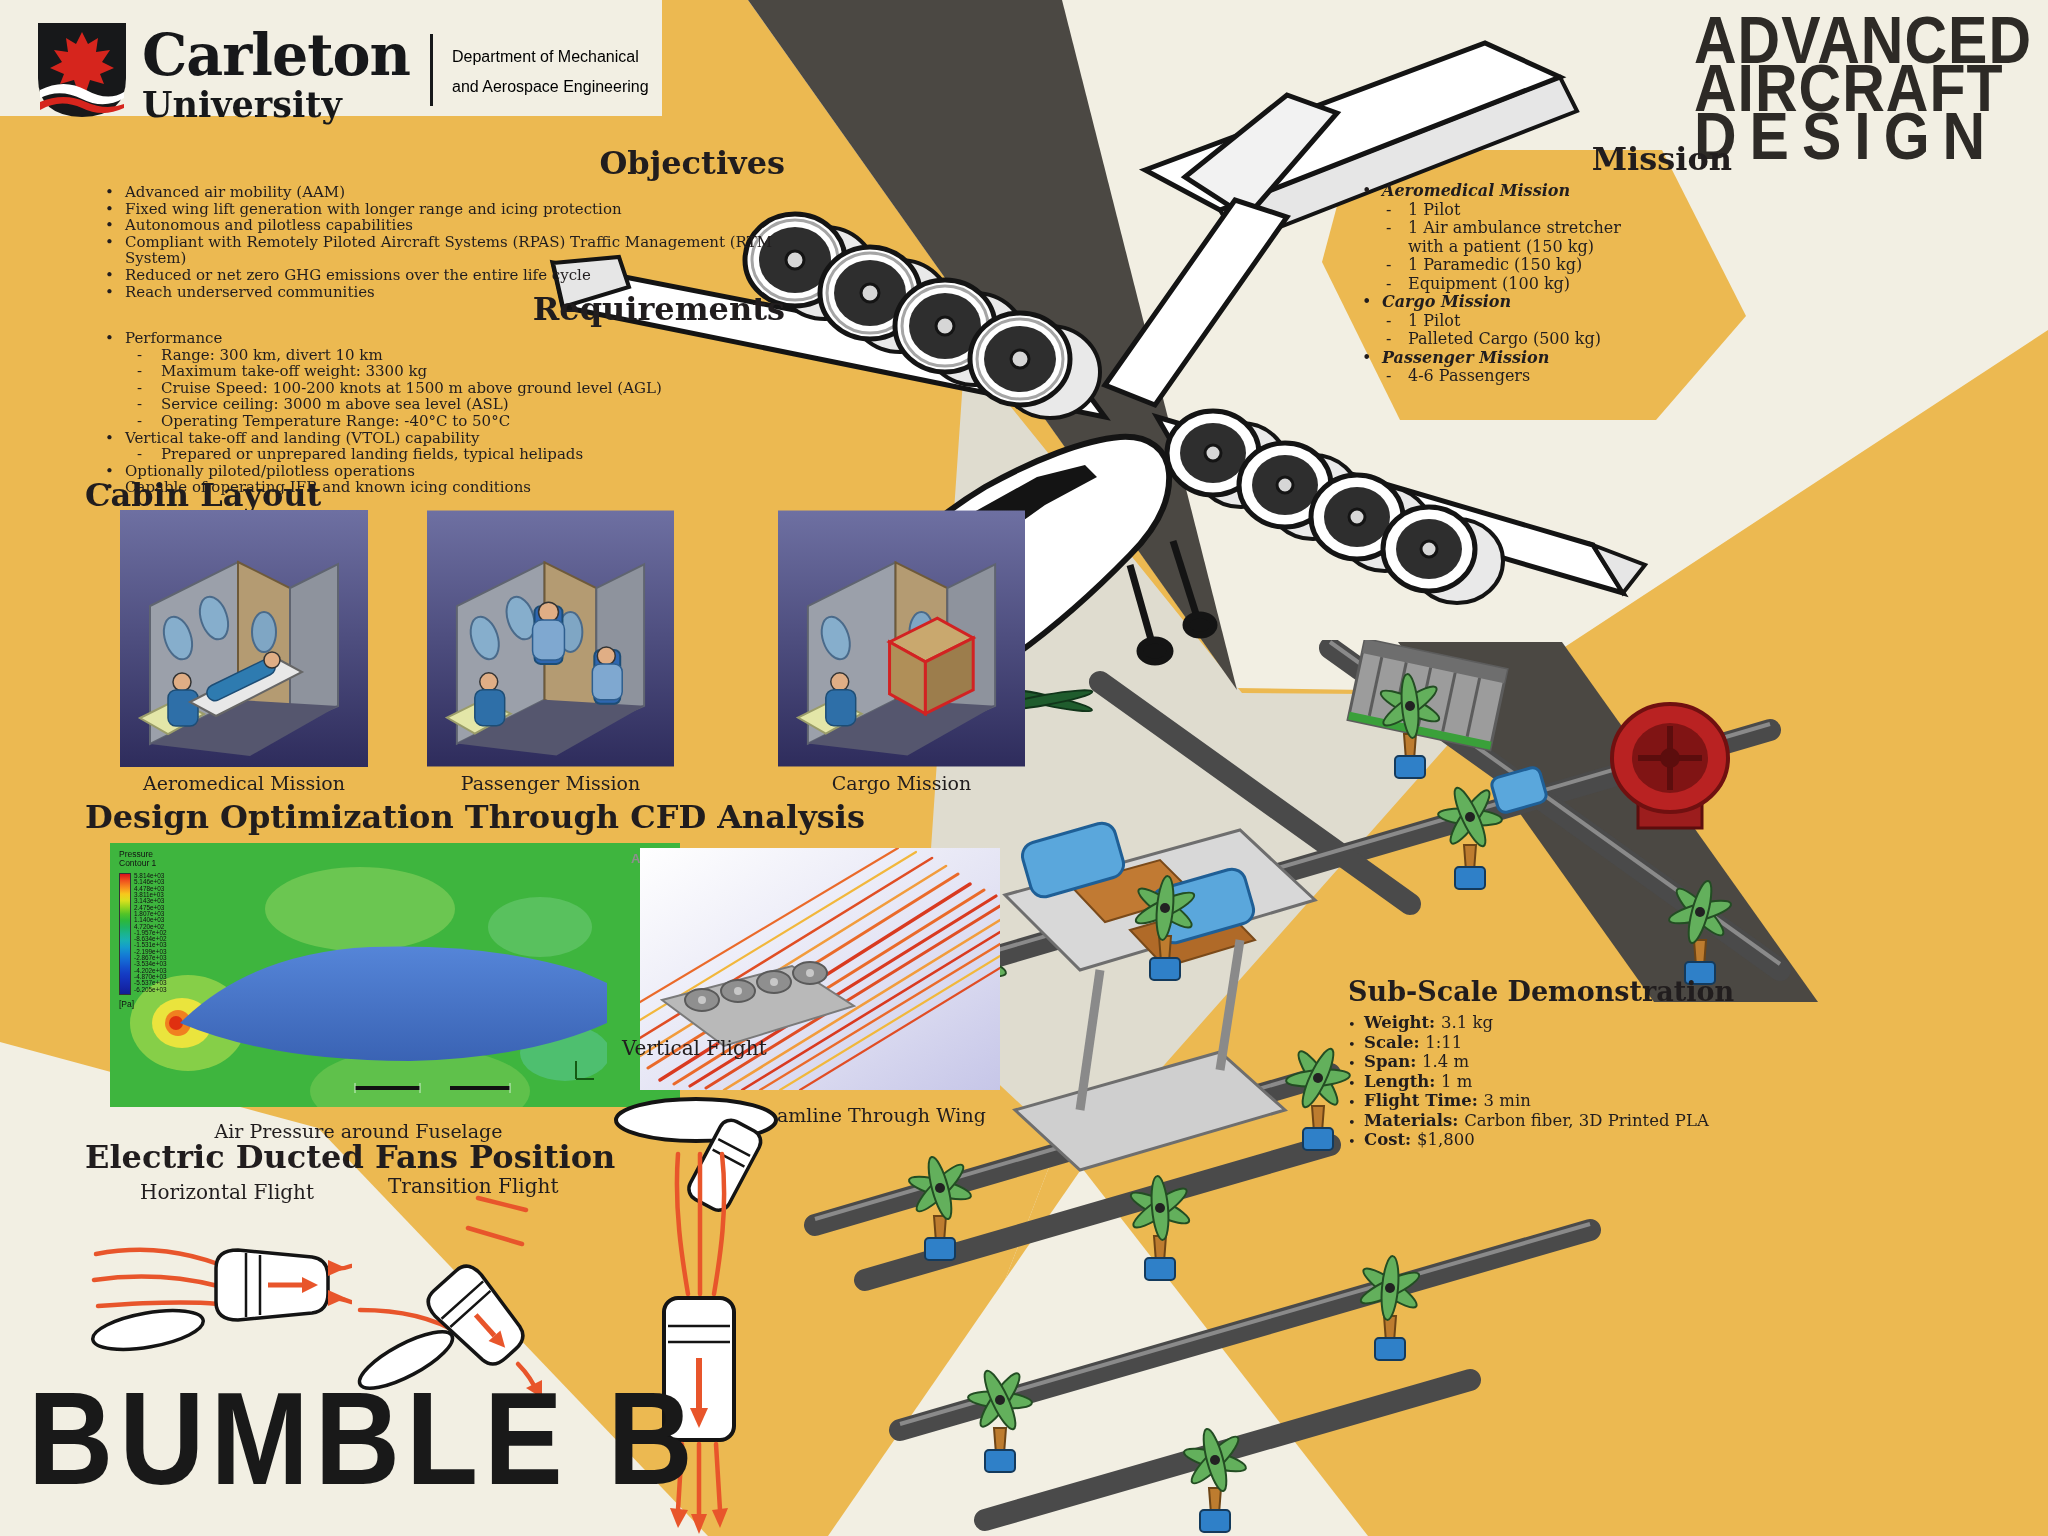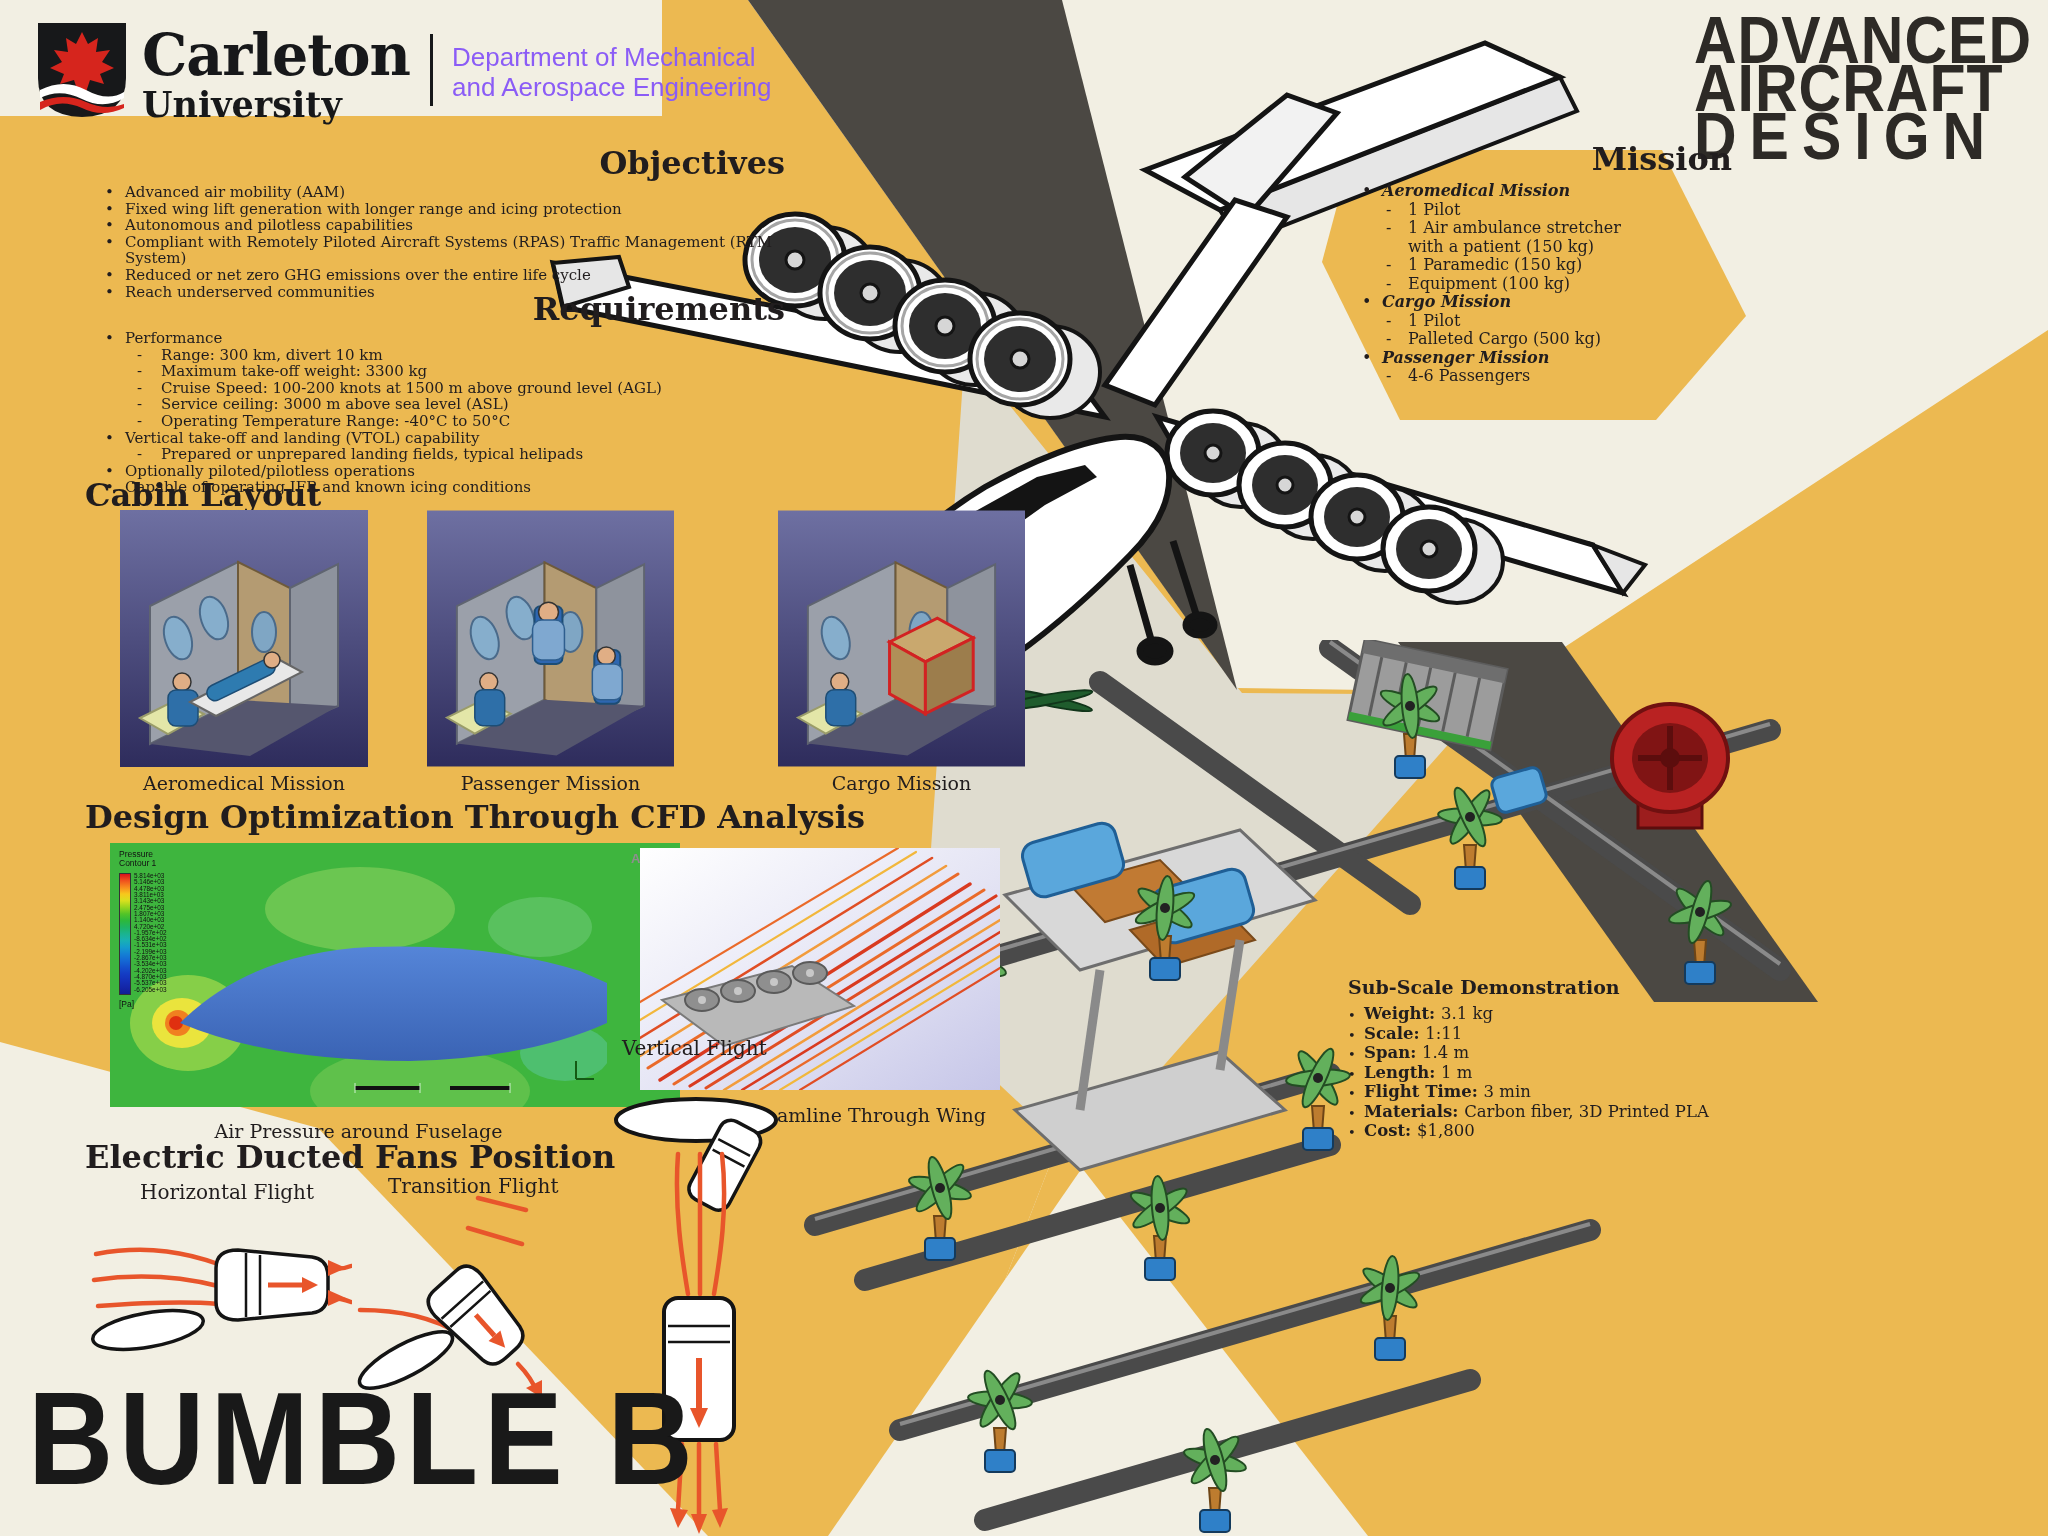--- a/index.html
+++ b/index.html
@@ -6,29 +6,29 @@
   .poster{position:relative;width:2048px;height:1536px;overflow:hidden;background:#F2EFE3;
           font-family:"DejaVu Serif",serif;color:#211D1E;}
   .abs{position:absolute;}
   svg{display:block;}
 
   
   .carleton-word{font-family:"DejaVu Serif",serif;font-weight:700;color:#17181A;line-height:1;}
   .carleton-main{font-size:57px;letter-spacing:-1px;}
   .carleton-sub{font-size:35px;margin-top:4px;letter-spacing:0px;}
   .hdr-divider{width:3px;height:72px;background:#17181A;}
-  .dept{font-family:"Liberation Sans",sans-serif;font-size:26px;line-height:30px;color:#8b5cf6;}
+  .dept{font-family:"Liberation Sans",sans-serif;font-size:16px;line-height:30px;color:#000000;}
 
   .banner{color:#2D2A26;font-family:"Liberation Sans",sans-serif;font-weight:700;}
   .banner div{font-size:59px;line-height:48px;transform:scaleY(1.12);transform-origin:top right;letter-spacing:1px;}
   .banner .wide{letter-spacing:13px;margin-right:-13px;}
 
   
   .h1{font-family:"DejaVu Serif",serif;font-weight:700;font-size:32px;line-height:34px;color:#211D1E;text-align:right;}
-  .h2{font-family:"DejaVu Serif",serif;font-weight:700;font-size:19px;color:#211D1E;}
+  .h2{font-family:"DejaVu Serif",serif;font-weight:700;font-size:27px;color:#211D1E;}
   .cap{font-family:"DejaVu Serif",serif;font-size:19px;color:#211D1E;}
   .lbl{font-family:"DejaVu Serif",serif;font-size:20px;color:#211D1E;}
 
   ul.blist{list-style:none;margin:4px 0 0 0;padding:0;font-size:15px;line-height:16.6px;}
   ul.blist li{position:relative;padding-left:40px;}
   ul.blist li::before{content:"\2022";position:absolute;left:20px;}
   ul.blist li.l2{padding-left:76px;}
   ul.blist li.l2::before{content:"-";left:52px;}
 
   ul.mlist{list-style:none;margin:6px 0 0 0;padding:0;font-size:16px;line-height:18.5px;width:300px;}

